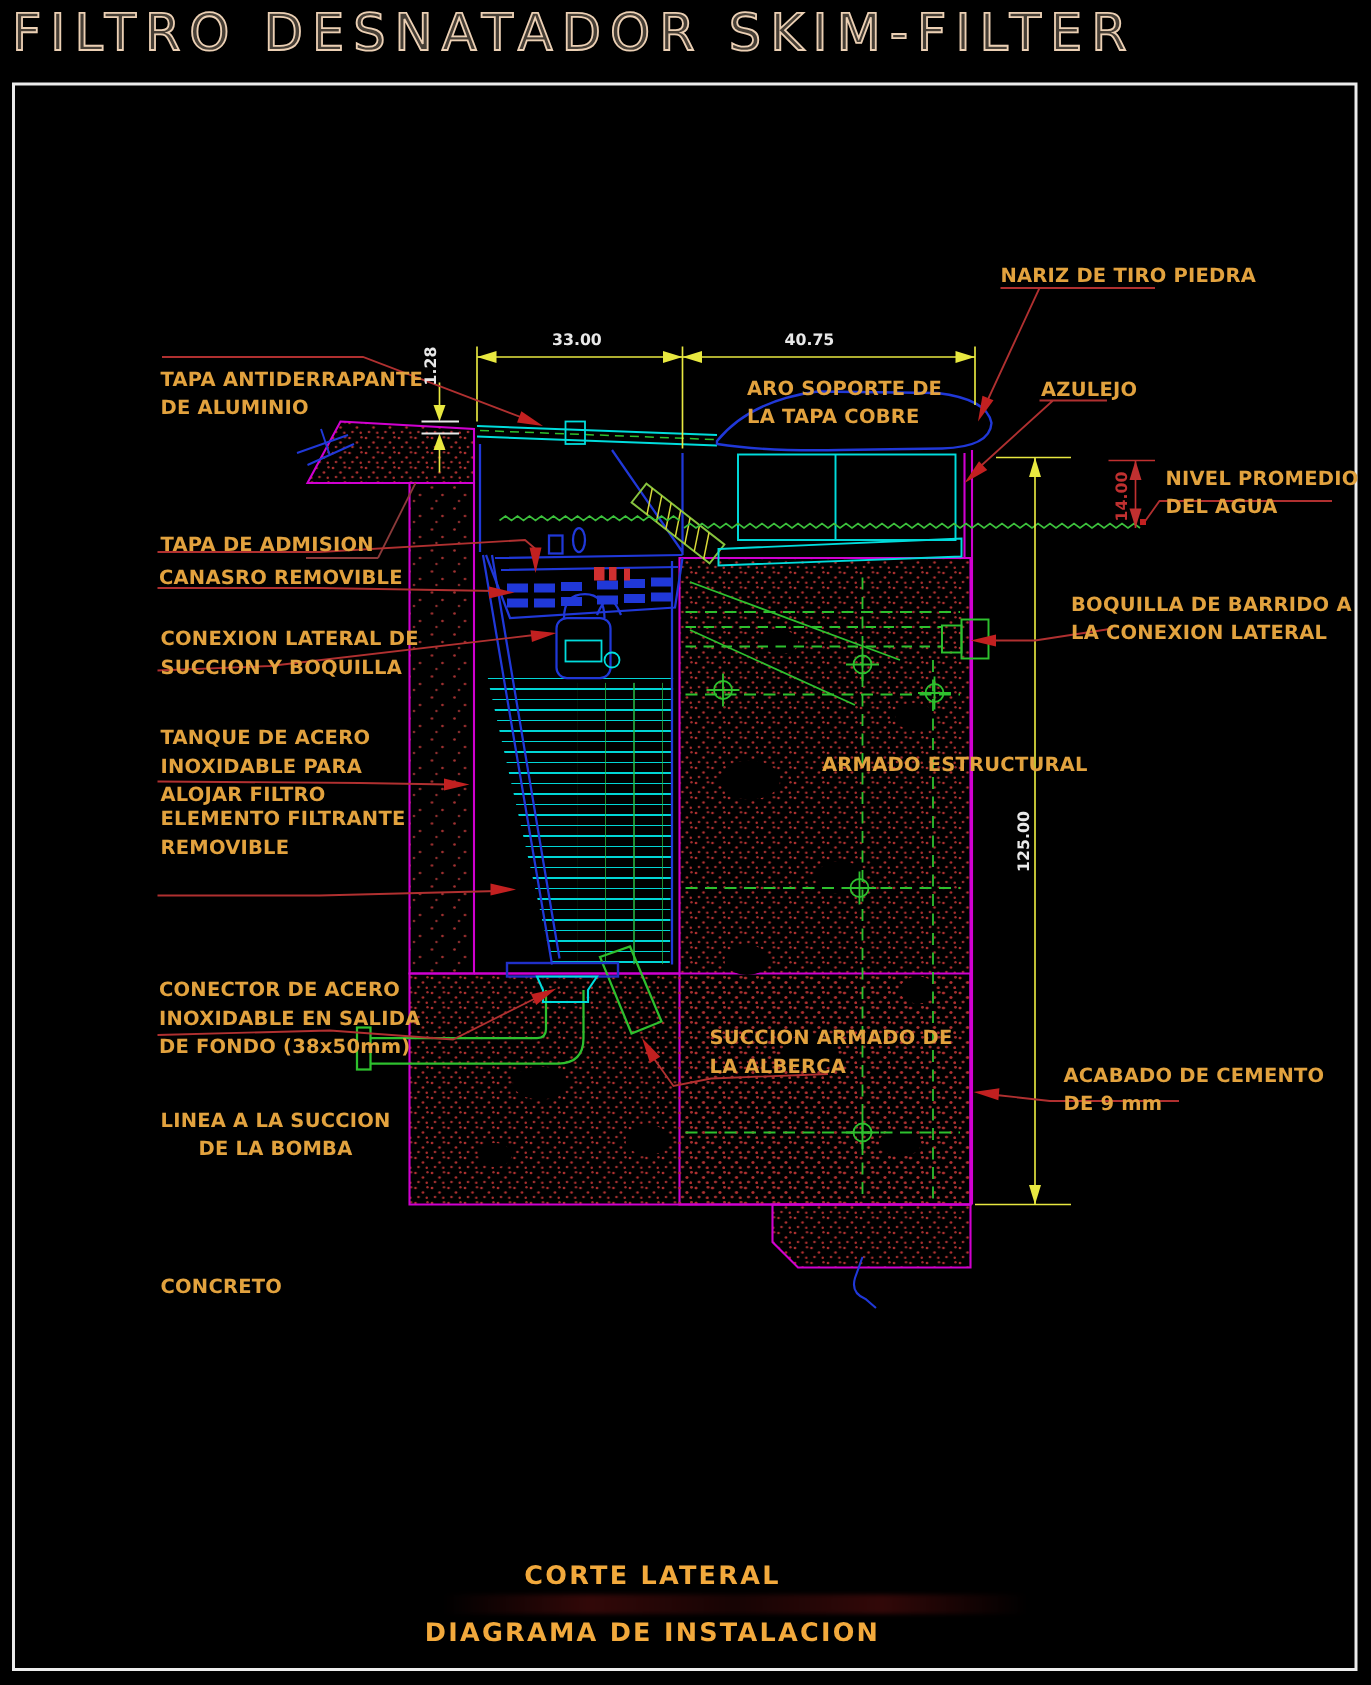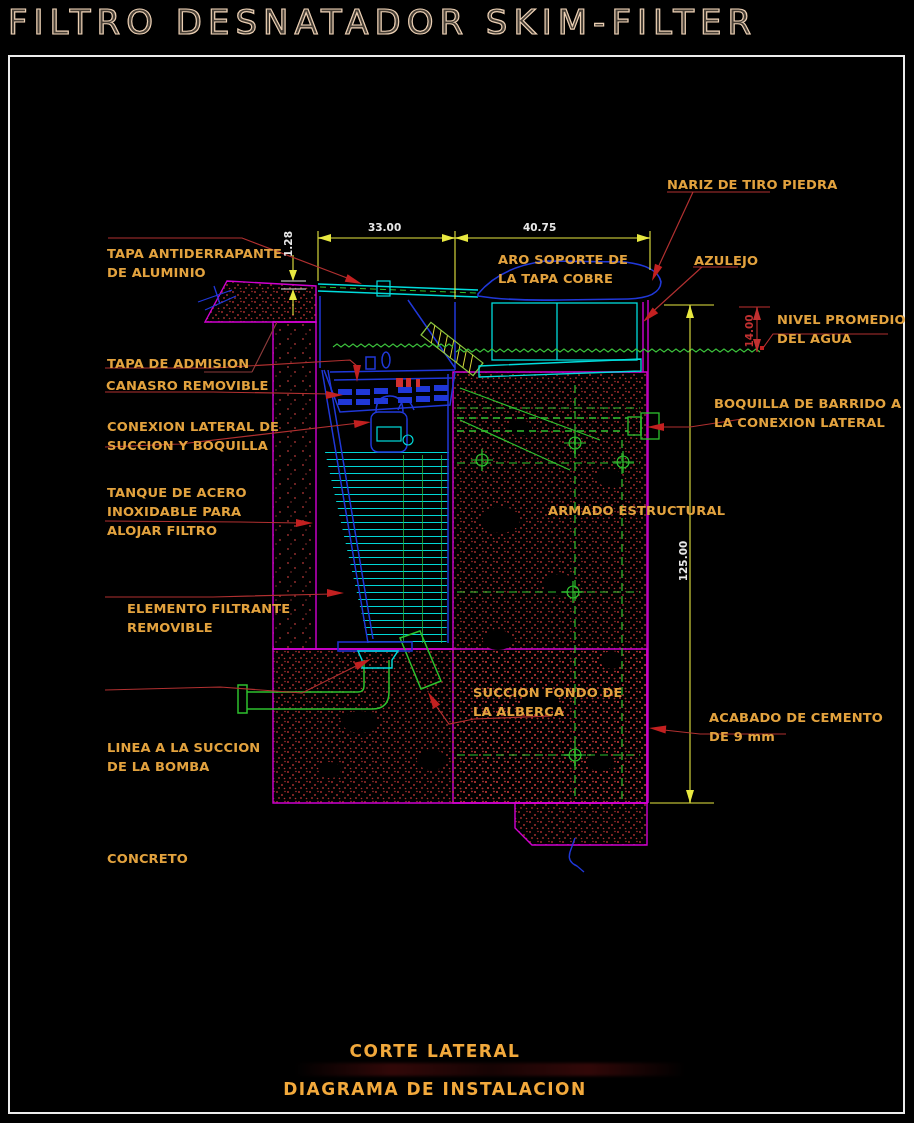--- a/index.html
+++ b/index.html
@@ -253,37 +253,40 @@
 
   <div class="lbl" style="left:107px;top:209px;margin-top:36px;">TAPA ANTIDERRAPANTE
 DE ALUMINIO</div>
   <div class="lbl" style="left:107px;top:355px;">TAPA DE ADMISION</div>
   <div class="lbl" style="left:106px;top:377px;">CANASRO REMOVIBLE</div>
   <div class="lbl" style="left:107px;top:418px;">CONEXION LATERAL DE
 SUCCION Y BOQUILLA</div>
   <div class="lbl" style="left:107px;top:484px;">TANQUE DE ACERO
 INOXIDABLE PARA
 ALOJAR  FILTRO</div>
-  <div class="lbl" style="left:107px;top:600px;margin-left:20px;">ELEMENTO FILTRANTE
+  <div class="lbl" style="left:107px;top:538px;">ELEMENTO FILTRANTE
 REMOVIBLE</div>
-  <div class="lbl" style="left:107px;top:739px;">LINEA A LA SUCCION
+  <div class="lbl" style="left:106px;top:652px;">CONECTOR DE ACERO
+INOXIDABLE EN SALIDA
+DE  FONDO (38x50mm)</div>
+  <div class="lbl" style="left:107px;top:739px;text-align:center;">LINEA A LA SUCCION
 DE LA BOMBA</div>
   <div class="lbl" style="left:107px;top:850px;">CONCRETO</div>
   <div class="lbl" style="left:667px;top:176px;">NARIZ  DE TIRO  PIEDRA</div>
   <div class="lbl" style="left:694px;top:252px;text-align:center;">AZULEJO</div>
   <div class="lbl" style="left:777px;top:311px;">NIVEL PROMEDIO
 DEL AGUA</div>
   <div class="lbl" style="left:714px;top:395px;">BOQUILLA DE BARRIDO A
 LA CONEXION  LATERAL</div>
   <div class="lbl" style="left:709px;top:709px;">ACABADO DE CEMENTO
 DE 9 mm</div>
   <div class="lbl" style="left:482px;top:251px;margin-left:16px;">ARO SOPORTE DE
 LA TAPA COBRE</div>
   <div class="lbl" style="left:507px;top:502px;margin-left:41px;">ARMADO ESTRUCTURAL</div>
-  <div class="lbl" style="left:473px;top:684px;">SUCCION FONDO DE
+  <div class="lbl" style="left:473px;top:684px;">SUCCION ARMADO DE
 LA ALBERCA</div>
 
   <div class="dim" style="left:368px;top:221px;">33.00</div>
   <div class="dim" style="left:523px;top:221px;">40.75</div>
   <div class="dim dimv" style="left:275px;top:238px;">1.28</div>
   <div class="dim dimv dim-red" style="left:732px;top:325px;">14.00</div>
   <div class="dim dimv" style="left:663px;top:555px;">125.00</div>
 
   <div class="watermark"></div>
   <div class="caption cap1">CORTE LATERAL</div>

